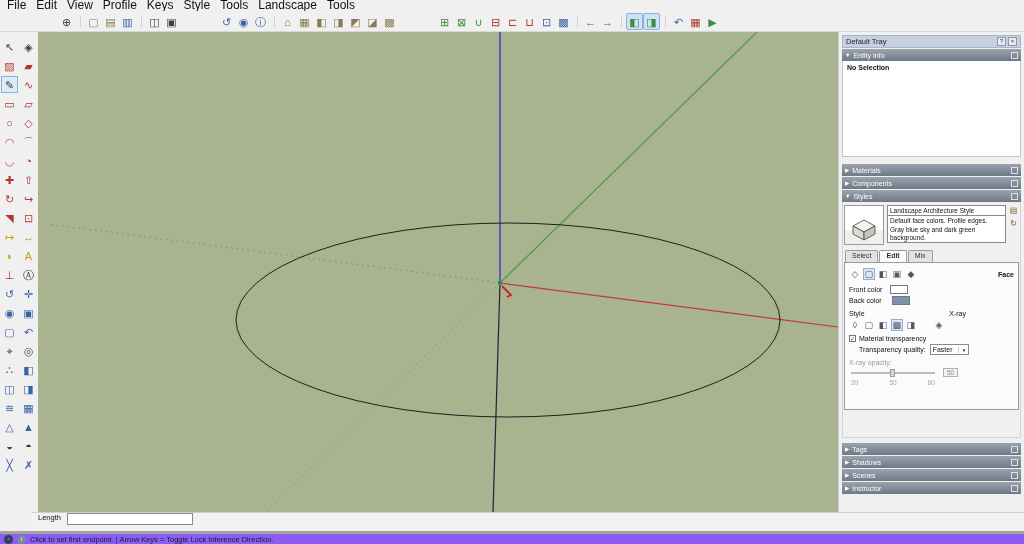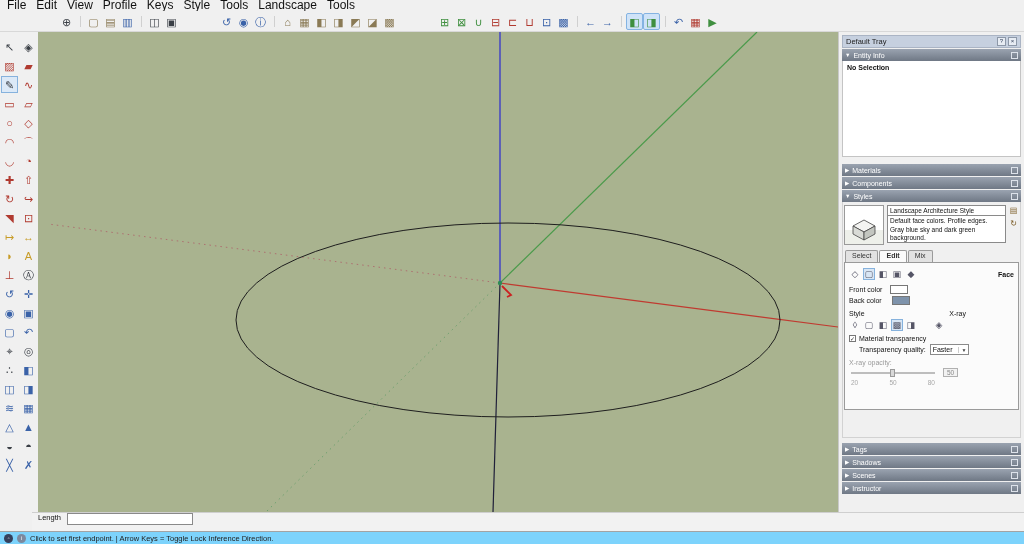--- a/index.html
+++ b/index.html
@@ -92,22 +92,22 @@
   .thumbk{position:absolute;left:47%;top:0;width:5px;height:8px;background:#d8d8d8;border:1px solid #9a9a9a;}
   .ticks{display:flex;justify-content:space-between;width:84px;font-size:6.5px;color:#a8a8a8;margin-left:2px;}
   .valbox{width:15px;height:9px;border:1px solid #b0b0b0;background:#f2f2f2;font-size:6.5px;color:#888;
           text-align:center;line-height:8px;margin-left:8px;}
 
   
   .measure{position:absolute;top:512px;left:0;right:0;height:19px;background:#f2f2f2;
            border-top:1px solid #cfcfcf;display:flex;align-items:flex-start;padding-left:6px;font-size:7.5px;margin-left:32px;}
   .len-input{margin-left:6px;width:126px;height:12px;border:1px solid #8a8a8a;font-size:7px;
              padding:0 2px;background:#fff;font-family:"Liberation Sans",sans-serif;}
-  .status{position:absolute;top:531px;left:0;right:0;height:13px;background:#7dd3fc;
-          border-top:1px solid #a3a3a3;display:flex;align-items:center;padding-left:4px;font-size:7.5px;color:#222;}
+  .status{position:absolute;top:531px;left:0;right:0;height:13px;background:#8b5cf6;
+          border-top:3px solid #a3a3a3;display:flex;align-items:center;padding-left:4px;font-size:7.5px;color:#222;}
   .sic{width:9px;height:9px;border-radius:50%;margin-right:4px;color:#fff;font-size:6px;line-height:9px;
        text-align:center;flex:0 0 auto;}
   .sic.g{background:#35405c;}
   .sic.i{background:#7c899e;}
 </style>
 </head>
 <body>
 
 <div class="app">
 

